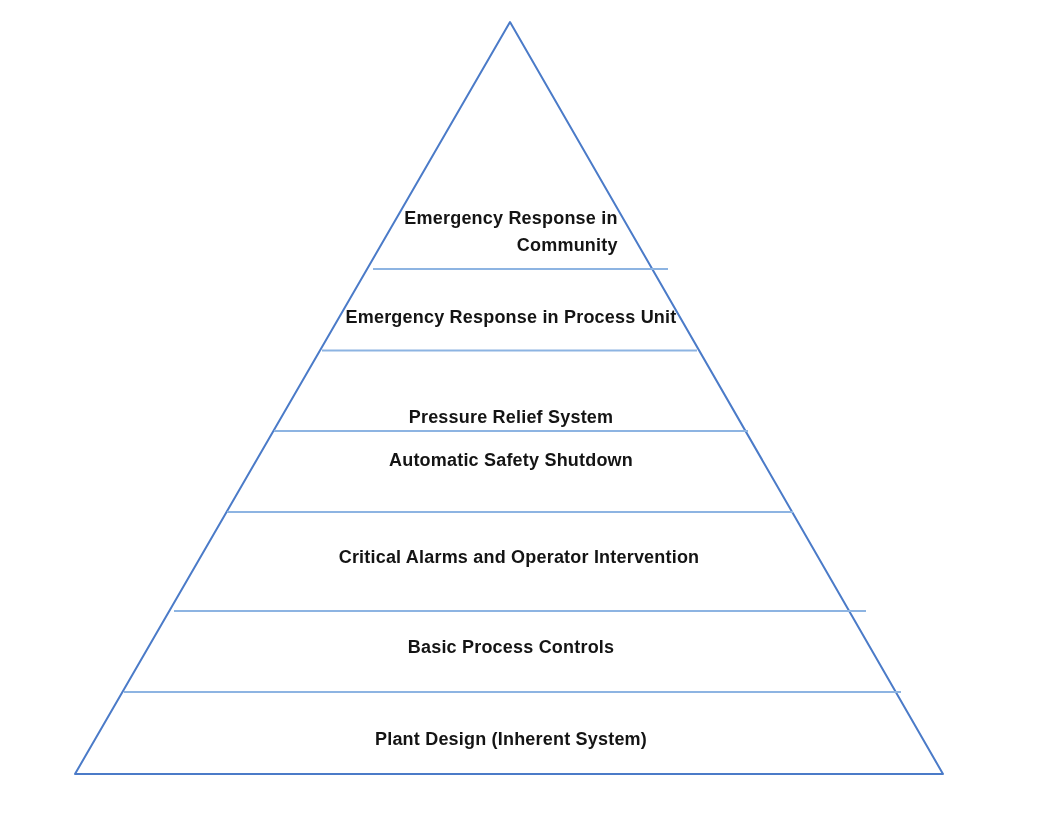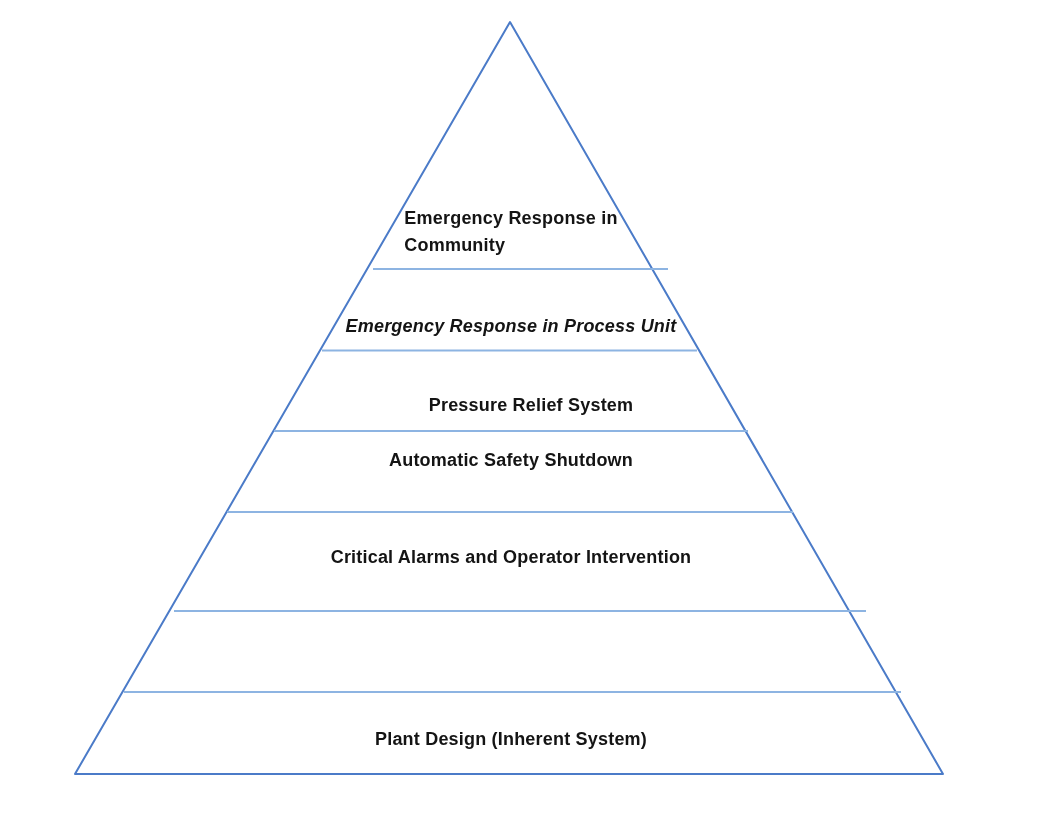--- a/index.html
+++ b/index.html
@@ -23,21 +23,21 @@
   .layer-label {
     position: absolute;
     left: 511px;
     transform: translateX(-50%);
     font-weight: bold;
     font-size: 18px;
     line-height: 26px;
     color: #141414;
     letter-spacing: 0.2px;
     white-space: pre-line;
-    text-align: left;
+    text-align: right;
   }
   .layer-label.two-line {
     line-height: 27px;
   }
 </style>
 </head>
 <body>
 
 <div class="canvas">
 
@@ -47,24 +47,25 @@
     <line x1="322" y1="350.5" x2="697" y2="350.5" stroke-width="2" stroke="#8db4e2"></line>
     <line x1="274" y1="431" x2="748" y2="431" stroke-width="2" stroke="#8db4e2"></line>
     <line x1="227" y1="512" x2="793" y2="512" stroke-width="2" stroke="#8db4e2"></line>
     <line x1="174" y1="611" x2="866" y2="611" stroke-width="2" stroke="#8db4e2"></line>
     <line x1="124" y1="692" x2="901" y2="692" stroke-width="2" stroke="#8db4e2"></line>
   </svg>
 
   <div class="layer-label two-line" style="top:205px;">Emergency Response in
 Community</div>
 
-  <div class="layer-label" style="top:313px;font-style:italic;">Emergency Response in Process Unit</div>
+  <div class="layer-label" style="top:304px;">Emergency Response in Process Unit</div>
 
-  <div class="layer-label" style="top:392px;margin-left:20px;">Pressure Relief System</div>
+  <div class="layer-label" style="top:404px;">Pressure Relief System</div>
 
   <div class="layer-label" style="top:447px;">Automatic Safety Shutdown</div>
 
-  <div class="layer-label" style="top:544px;">Critical Alarms and Operator Intervention</div>
+  <div class="layer-label" style="top:544px;margin-left:8px;">Critical Alarms and Operator Intervention</div>
 
+  <div class="layer-label" style="top:634px;">Basic Process Controls</div>
 
   <div class="layer-label" style="top:726px;">Plant Design (Inherent System)</div>
 
 </div>
 
 </body></html>

